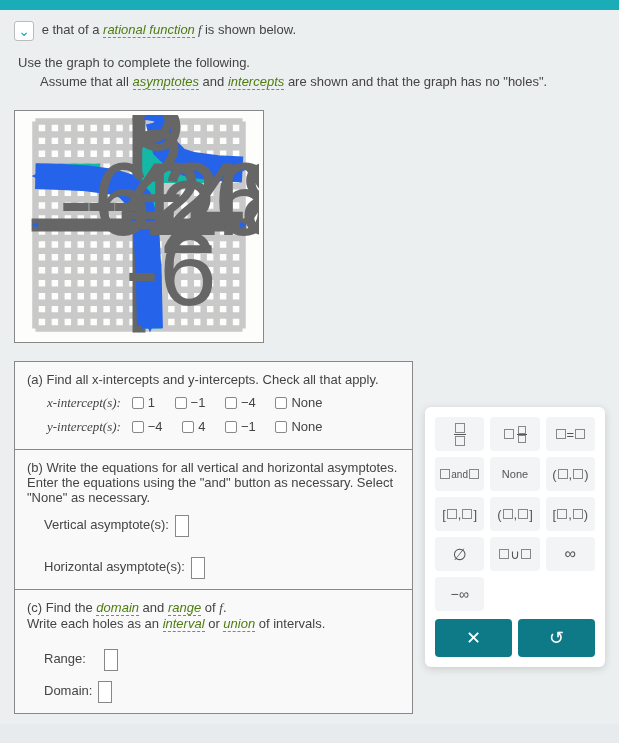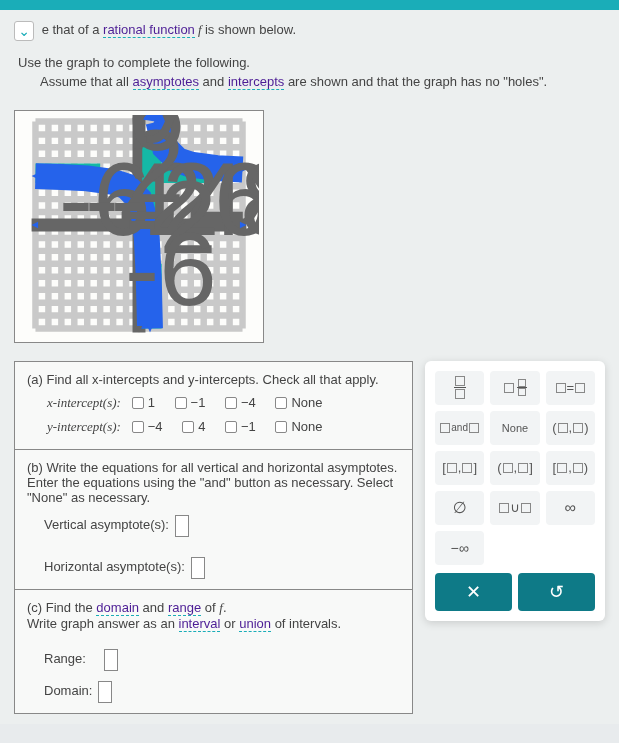--- a/index.html
+++ b/index.html
@@ -1,30 +1,30 @@
 <!DOCTYPE html>
 <html><head>
   <meta charset="utf-8">
   <style>
     * { box-sizing: border-box; margin: 0; padding: 0; }
     body { font-family: Arial, sans-serif; font-size: 13px; background:#e8ebed; width: 619px; color:#444; }
     .header-bar { background:#1aadb8; height:10px; }
     .content { background:#ecefef; padding: 10px 14px; }
     .chev { display:inline-block; width:20px; height:20px; border:1px solid #bbb; border-radius:3px; text-align:center; line-height:18px; color:#1aadb8; font-size:14px; vertical-align:middle; margin-right:4px; background:#fff;}
     .intro { line-height:1.5; margin-bottom:12px;}
-    .link-term { color:#4c1d95; border-bottom:1px dashed #1aadb8; }
+    .link-term { color:#4d7c0f; border-bottom:1px dashed #1aadb8;font-style:italic; }
     .italic { font-style:italic; font-family: 'Times New Roman', serif;}
     .graph-wrap { border:1px solid #888; padding:4px; display:inline-block; background:#fdfdfb; margin:6px 0 18px 0; }
     .graph { width:240px; height:220px; position:relative; background:#fdfdfb; }
     .grid line.minor { stroke:#c9c9c9; stroke-width:0.5;}
     .grid line.axis { stroke:#666; stroke-width:1;}
     .asym { stroke:#14b8a6; stroke-width:1.5; stroke-dasharray:5,4;}
     .curve { stroke:#2563eb; stroke-width:2; fill:none;}
     .arrow { fill:#2563eb;}
-    .main-row { display:flex; gap:12px; align-items:flex-start;}
+    .main-row { display:flex; gap:12px; align-items:center;}
     .qbox { border:1px solid #888; background:#f8f9f8; flex:1; }
     .qsec { border-bottom:1px solid #888; padding:10px 12px; }
     .qsec:last-child { border-bottom:none;}
     .qrow { margin:8px 0 4px 20px; }
     .chk { display:inline-block; width:12px; height:12px; border:1px solid #888; border-radius:2px; vertical-align:middle; margin-right:4px; background:#fff;}
     .opt { display:inline-block; margin-right:16px; }
     .inp { display:inline-block; width:14px; height:22px; border:1px solid #888; background:#fff; vertical-align:middle; margin-left:6px;}
     .keypad { background:#fff; border-radius:6px; padding:10px; box-shadow:0 2px 8px rgba(0,0,0,0.15); width:180px; }
     .kgrid { display:grid; grid-template-columns:1fr 1fr 1fr; gap:6px; margin-bottom:8px;}
     .kbtn { background:#f2f4f5; border:none; border-radius:4px; height:34px; display:flex; align-items:center; justify-content:center; font-size:13px; color:#555; cursor:pointer; font-family:Arial;}
@@ -139,21 +139,21 @@
         </div>
       </div>
       <div class="qsec">
         <div>(b) Write the equations for all vertical and horizontal asymptotes. Enter the equations using the "and" button as necessary. Select "None" as necessary.</div>
         <div class="sub"><span>Vertical asymptote(s):</span><span class="inp"></span></div>
         <div class="sub" style="margin-top:20px;"><span>Horizontal asymptote(s):</span><span class="inp"></span></div>
       </div>
       <div class="qsec">
         <div>
           <span>(c) Find the </span><span class="link-term">domain</span><span> and </span><span class="link-term">range</span><span> of </span><span class="italic">f</span><span>.</span><br>
-          <span>Write graph answer as an </span><span class="link-term">interval</span><span> or </span><span class="link-term">union</span><span> of intervals.</span>
+          <span>Write each holes as an </span><span class="link-term">interval</span><span> or </span><span class="link-term">union</span><span> of intervals.</span>
         </div>
         <div class="sub" style="margin-top:18px; margin-bottom:4px;"><span>Range:</span><span class="inp" style="margin-left:18px;"></span></div>
         <div class="sub"><span>Domain:</span><span class="inp"></span></div>
       </div>
     </div>
 
     <div class="keypad">
       <div class="kgrid">
         <button class="kbtn">
             <span style="display:inline-block;">

